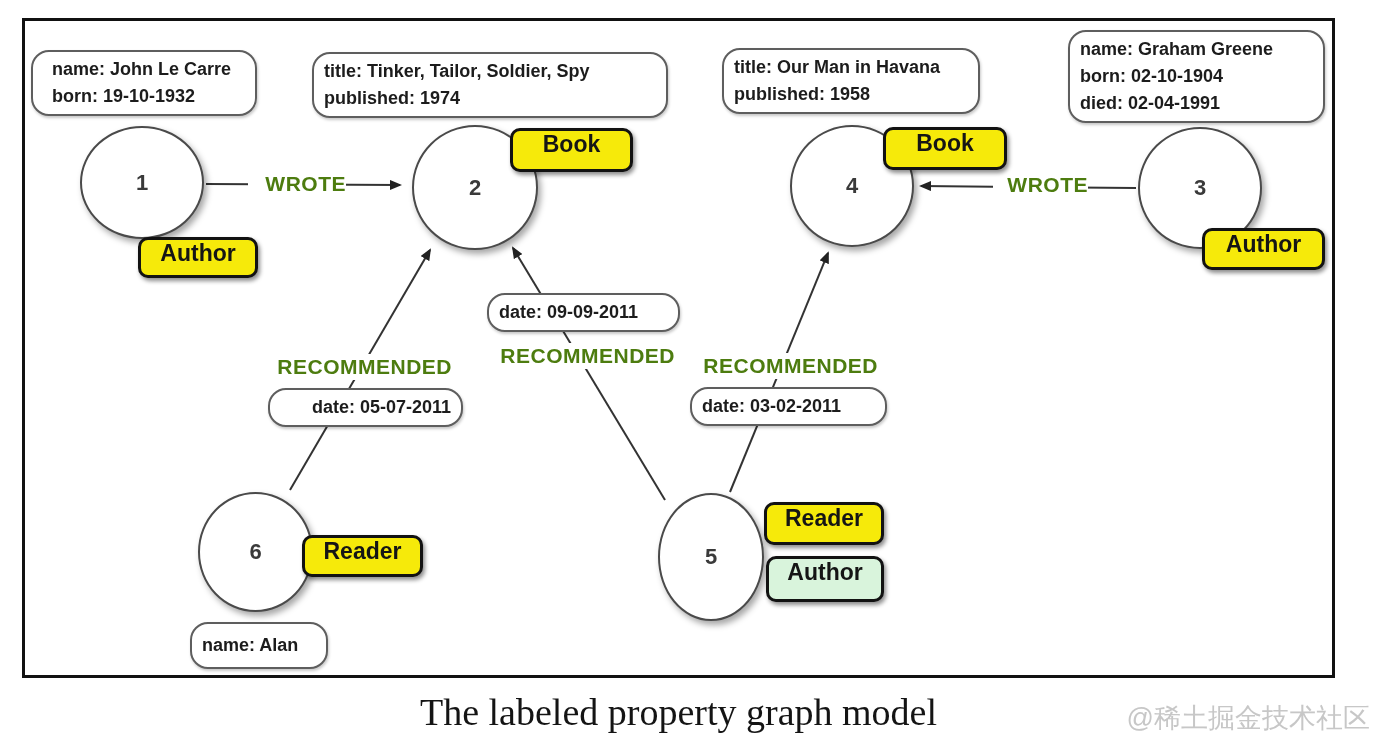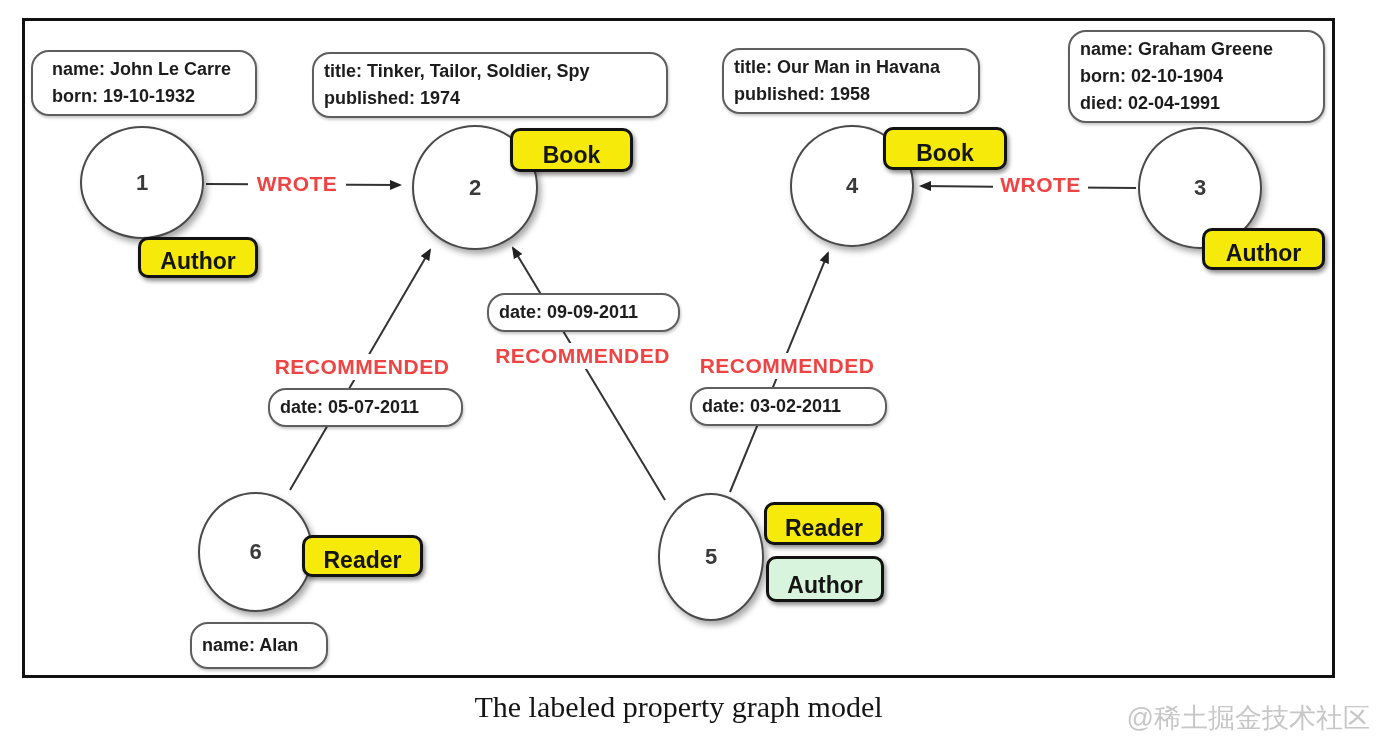--- a/index.html
+++ b/index.html
@@ -44,41 +44,41 @@
     padding: 4px 10px;
     font-size: 18px; font-weight: 700; line-height: 27px;
     color: #1c1c1c;
     box-shadow: 1px 2px 3px rgba(0,0,0,0.22);
     z-index: 3;
   }
   .chip {
     position: absolute;
     border: 3px solid #121212;
     border-radius: 10px;
-    display: flex; align-items: flex-end; justify-content: center;
+    display: flex; align-items: flex-start; justify-content: center;
     font-size: 23px; font-weight: 700; color: #151515;
     box-shadow: 2px 3px 4px rgba(0,0,0,0.45);
     z-index: 4;
   }
   .chip.yellow { background: #f6ea0a; }
   .chip.green  { background: #d9f4dc; }
   .elabel {
     position: absolute;
     background: #ffffff;
     font-size: 21px; font-weight: 700; letter-spacing: 0.5px;
-    color: #ef4444;
-    text-align: center; line-height: 26px;
+    color: #4d7c0f;
+    text-align: right; line-height: 26px;
     z-index: 2;
   }
   .caption {
     position: absolute;
     left: 22px; top: 690px; width: 1313px;
     text-align: center;
     font-family: "Liberation Serif", serif;
-    font-size: 30px; color: #141414;
+    font-size: 38px; color: #141414;
     z-index: 1;
   }
   .watermark {
     position: absolute;
     right: 11px; top: 700px;
     font-size: 27px; color: #c7c7c7;
     z-index: 1;
   }
 </style>
 </head>
@@ -134,21 +134,21 @@
     <div>died: 02-04-1991</div>
   </div>
   <div class="pbox" style="left:722px; top:48px; width:258px;">
     <div>title: Our Man in Havana</div>
     <div>published: 1958</div>
   </div>
   <div class="pbox" style="left:190px; top:622px; width:138px; padding-top:8px; padding-bottom:8px;">
     <div>name: Alan</div>
   </div>
 
-  <div class="pbox" style="left:268px; top:388px; width:195px;">
+  <div class="pbox" style="left:268px; top:388px; width:195px;text-align:right;">
     <div>date: 05-07-2011</div>
   </div>
   <div class="pbox" style="left:487px; top:293px; width:193px;">
     <div>date: 09-09-2011</div>
   </div>
   <div class="pbox" style="left:690px; top:387px; width:197px;">
     <div>date: 03-02-2011</div>
   </div>
 
   <div class="chip yellow" style="left:138px; top:237px; width:120px; height:41px;">

